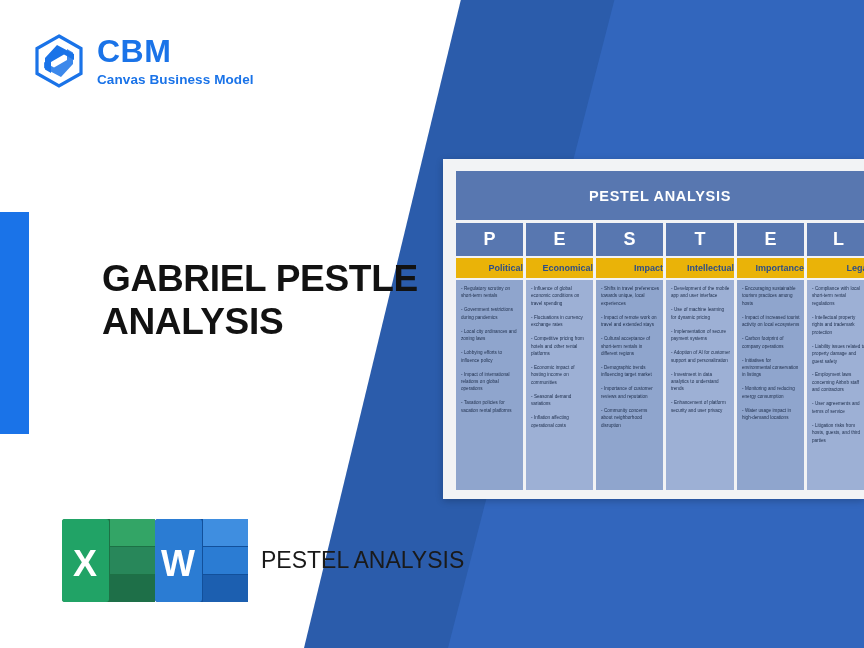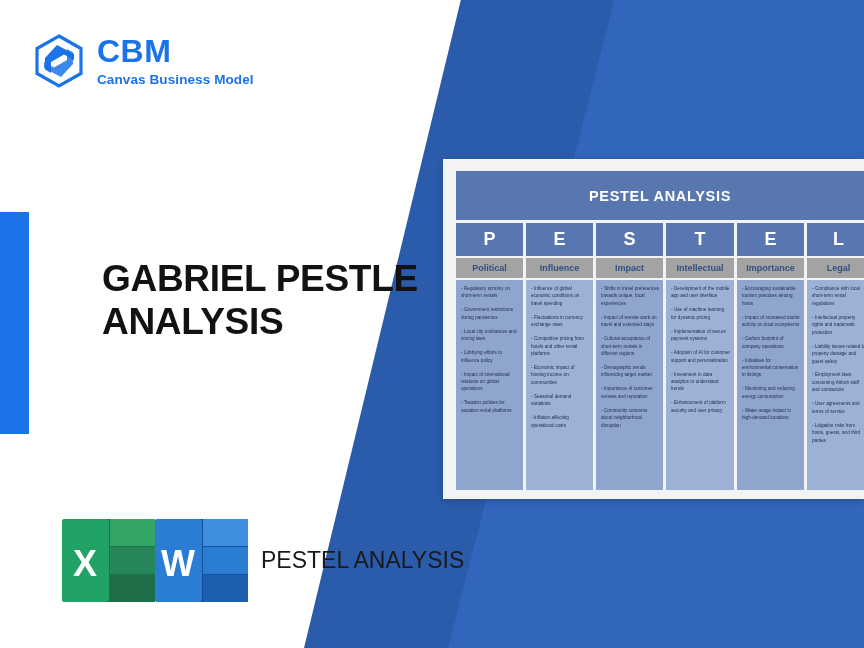--- a/index.html
+++ b/index.html
@@ -92,23 +92,23 @@
     margin-bottom: 3px;
   }
   #pestel-letters { display: flex; gap: 3px; margin-bottom: 2px; }
   .letter-cell {
     background: #5877b0; color: #ffffff;
     font-size: 18px; font-weight: bold;
     text-align: center; padding: 6px 0 6px;
   }
   #pestel-names { display: flex; gap: 3px; margin-bottom: 2px; }
   .name-cell {
-    background: #a3a3a3; color: #2f4f86;
+    background: #eab308; color: #2f4f86;
     font-size: 9px; font-weight: bold;
-    text-align: center; padding: 5px 0 5px;
+    text-align: right; padding: 5px 0 5px;
   }
   #pestel-body { display: flex; gap: 3px; }
   .body-cell {
     background: #8fa5cd;
     padding: 5px 4px 6px 5px;
     min-height: 210px;
   }
   .body-cell.alt { background: #9db0d5; }
   .bullet {
     color: #21314f;
@@ -184,21 +184,21 @@
       <div id="pestel-letters">
           <div class="letter-cell c0">P</div>
           <div class="letter-cell c1">E</div>
           <div class="letter-cell c2">S</div>
           <div class="letter-cell c3">T</div>
           <div class="letter-cell c4">E</div>
           <div class="letter-cell c5">L</div>
         </div>
       <div id="pestel-names">
           <div class="name-cell c0">Political</div>
-          <div class="name-cell c1">Influence</div>
+          <div class="name-cell c1">Economical</div>
           <div class="name-cell c2">Impact</div>
           <div class="name-cell c3">Intellectual</div>
           <div class="name-cell c4">Importance</div>
           <div class="name-cell c5">Legal</div>
         </div>
       <div id="pestel-body">
           <div class="body-cell c0">
             <div class="bullet">- Regulatory scrutiny on short-term rentals</div>
             <div class="bullet">- Government restrictions during pandemics</div>
             <div class="bullet">- Local city ordinances and zoning laws</div>

